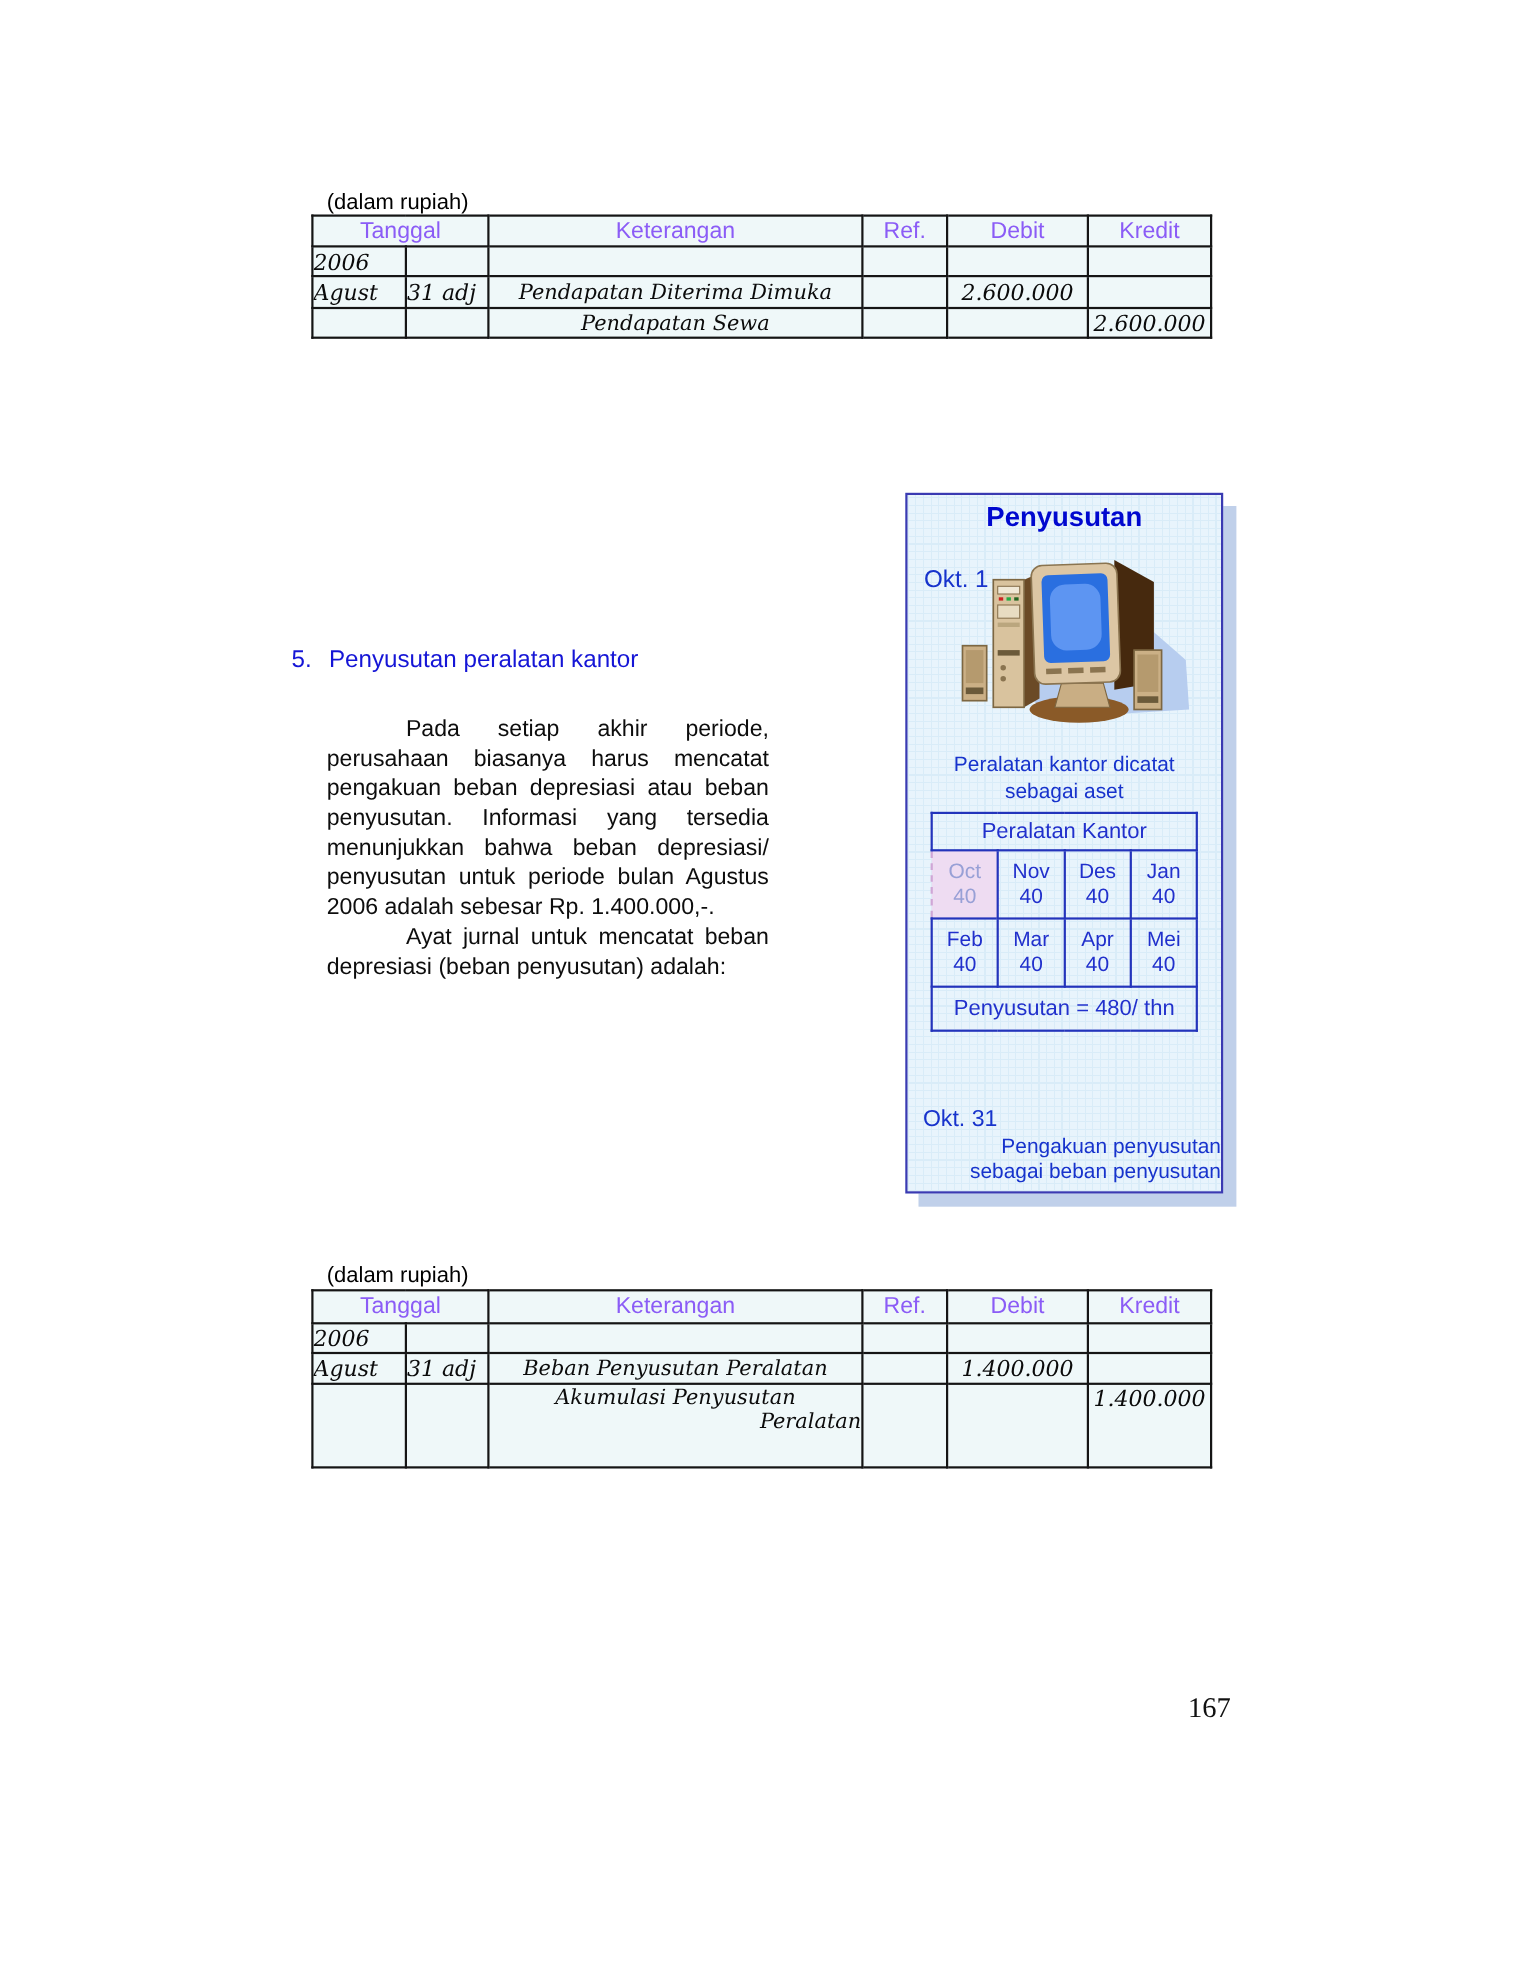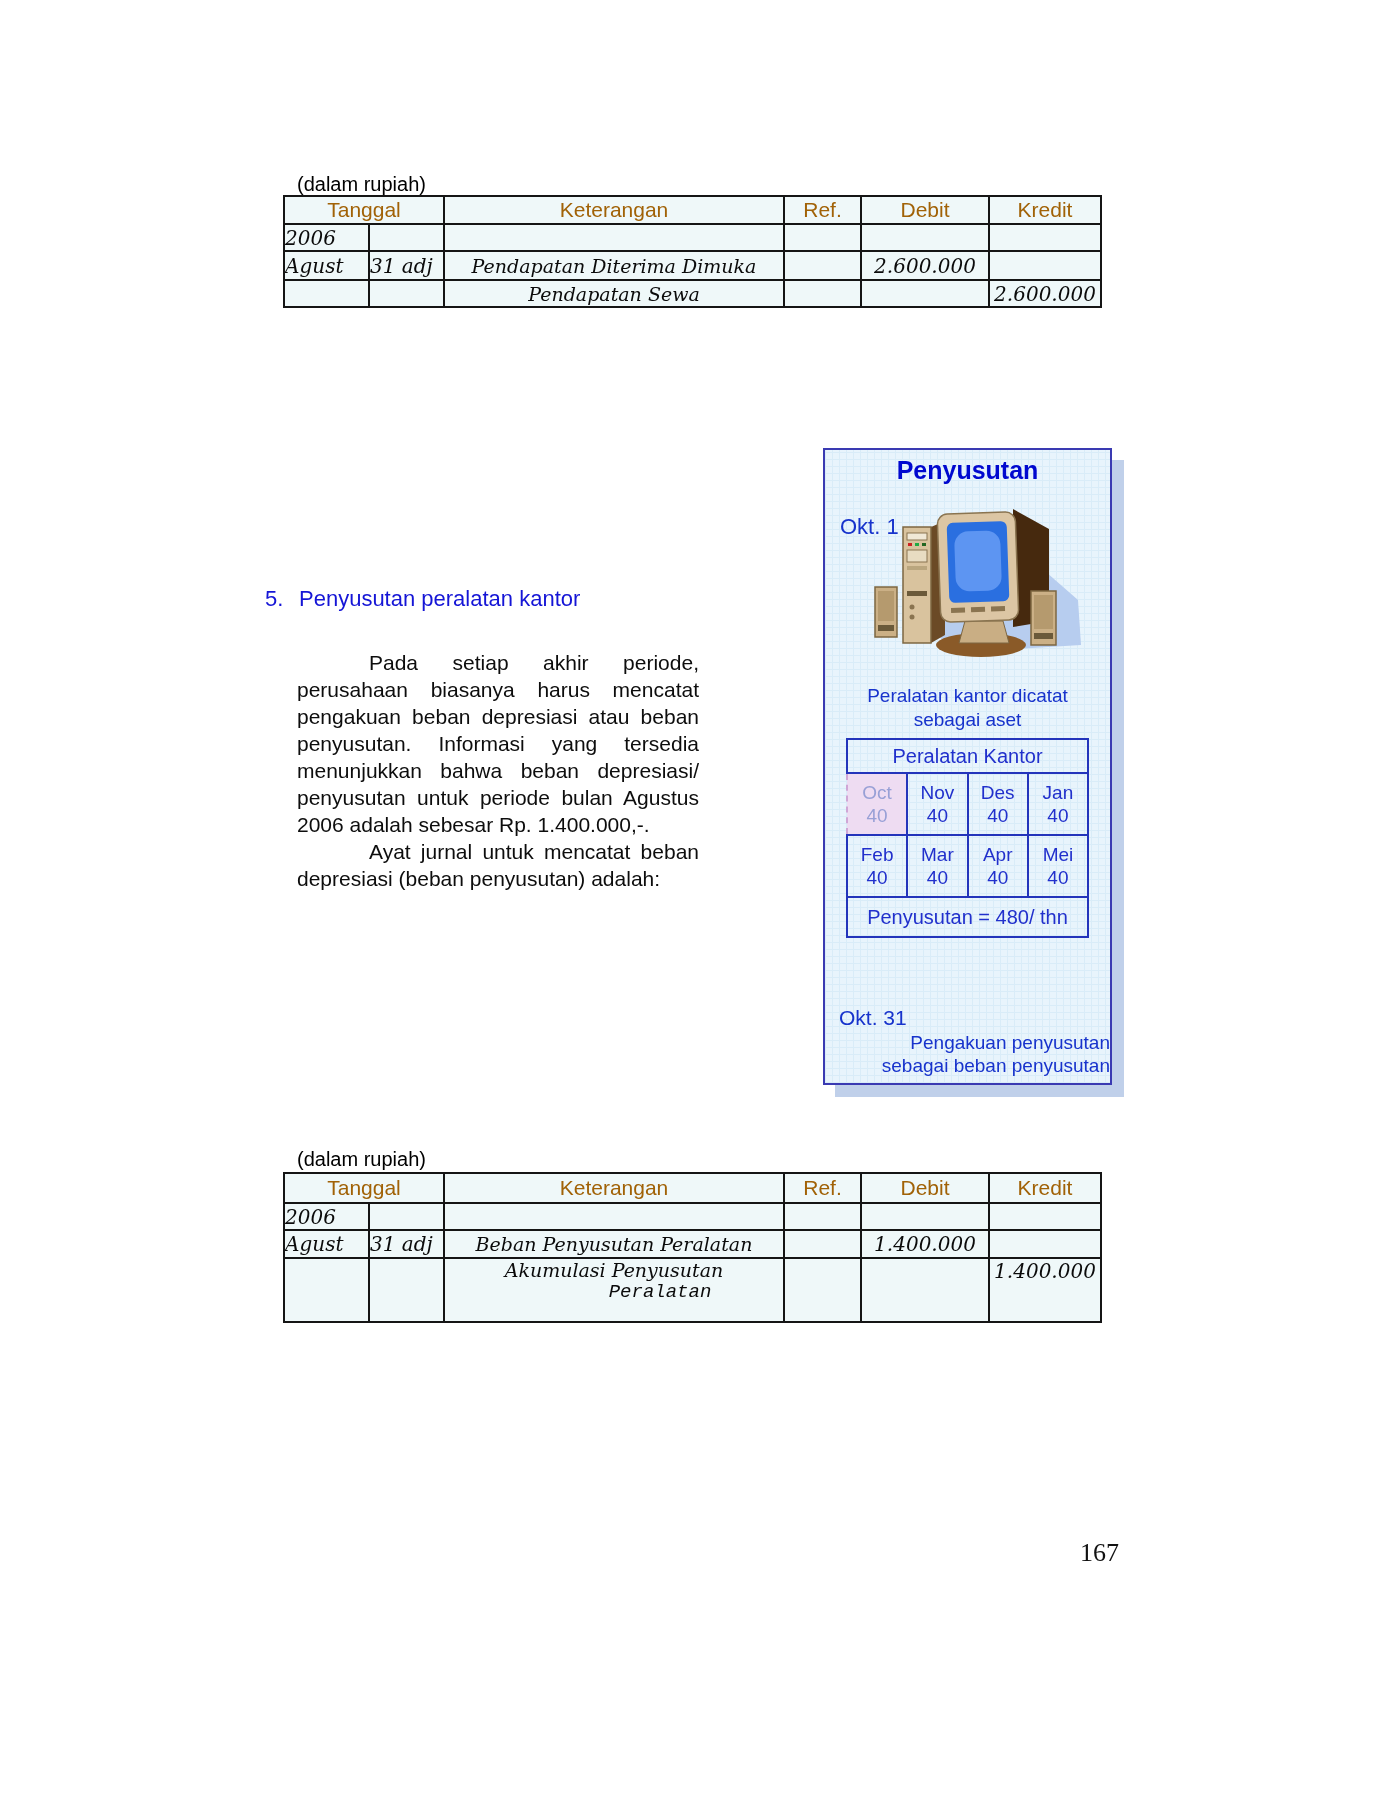--- a/index.html
+++ b/index.html
@@ -7,28 +7,28 @@
     position:relative; width:1391px; height:1800px; background:#ffffff;
     font-family:"Liberation Sans", sans-serif; overflow:hidden;
   }
 
   
   .unit-label { position:absolute; font-size:20px; color:#000; }
   table.journal {
     position:absolute; border-collapse:collapse; background:#eff8f9; table-layout:fixed;
   }
   .journal th, .journal td { border:2px solid #151515; padding:0; overflow:hidden; }
-  .journal th { font-size:21px; font-weight:400; text-align:center; color:#a16207; }
+  .journal th { font-size:21px; font-weight:400; text-align:center; color:#8b5cf6; }
   .dcell { font-family:"DejaVu Serif", serif; font-style:italic; font-size:20px; color:#0b0b0b; }
   .yr  { padding-left:9px; }
   .ctr { }
   .acc { font-family:"DejaVu Serif", serif; font-style:italic; font-size:19px; text-align:center; color:#0b0b0b; }
   .num { font-family:"DejaVu Serif", serif; font-style:italic; font-size:20px; text-align:center; color:#0b0b0b; }
   .vtop { vertical-align:top; padding-top:5px; }
-  .acc-l2 { text-align:center; padding-left:92px;font-family:Liberation Mono, monospace; }
+  .acc-l2 { text-align:right; padding-left:92px; }
 
   
   .heading { position:absolute; left:265px; top:586px; color:#1515d6; font-size:22px; }
   .heading .hnum { display:inline-block; width:34px; }
   .bodytext { position:absolute; left:297px; top:649px; width:402px; font-size:21px;
               line-height:27px; text-align:justify; color:#0d0d0d; }
   .bodytext p { margin:0; text-indent:72px; }
 
   
   .infobox {
@@ -241,21 +241,21 @@
       <td></td>
     </tr>
     <tr style="height:28px">
       <td class="dcell ctr">Agust</td>
       <td class="dcell ctr">31 adj</td>
       <td class="acc">Beban Penyusutan Peralatan</td>
       <td></td>
       <td class="num">1.400.000</td>
       <td></td>
     </tr>
-    <tr style="height:64px">
+    <tr style="height:76px">
       <td></td>
       <td></td>
       <td class="acc vtop">
         <div>Akumulasi Penyusutan</div>
         <div class="acc-l2">Peralatan</div>
       </td>
       <td></td>
       <td></td>
       <td class="num vtop">1.400.000</td>
     </tr>

